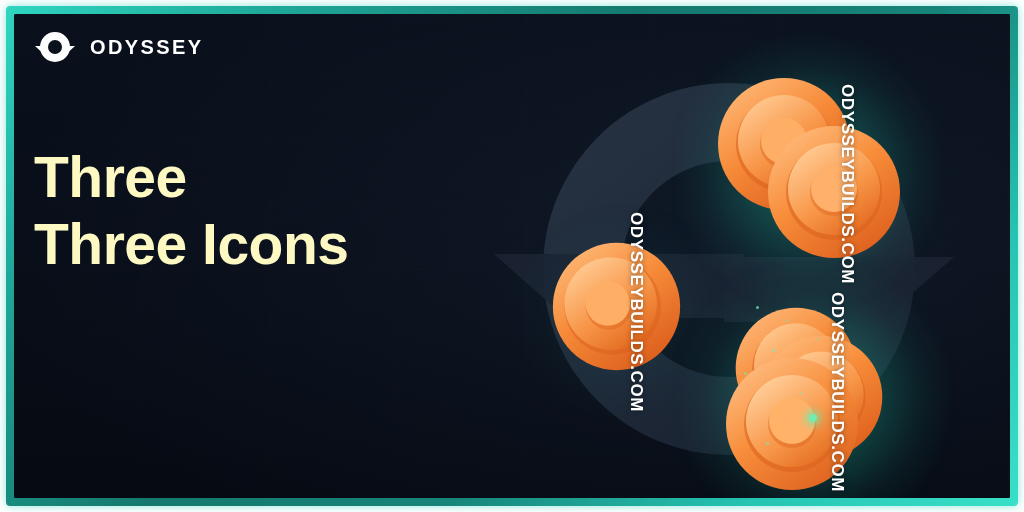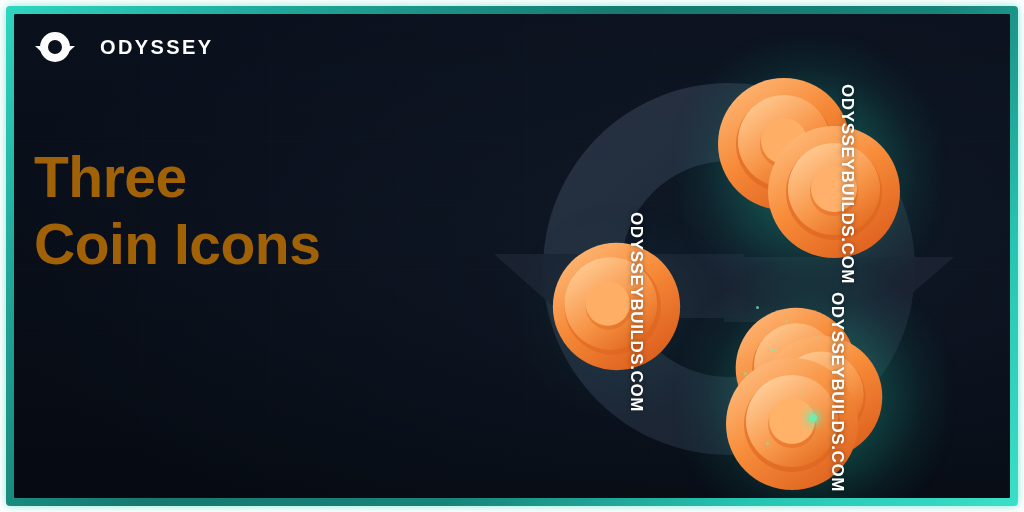--- a/index.html
+++ b/index.html
@@ -86,21 +86,21 @@
     pointer-events: none;
   }
 
   
   .brand {
     position: absolute;
     left: 20px;
     top: 14px;
     display: flex;
     align-items: center;
-    gap: 24px;
+    gap: 14px;
     z-index: 40;
   }
   .brand-mark {
     width: 42px;
     height: 38px;
     display: block;
   }
   .brand-name {
     color: #ffffff;
     font-size: 20px;
@@ -109,21 +109,21 @@
     line-height: 1;
     font-family: "Liberation Sans", sans-serif;
   }
 
   
   .headline {
     position: absolute;
     left: 20px;
     top: 92px;
     z-index: 40;
-    color: #a16207;
+    color: #fef9c3;
     font-size: 57px;
     font-weight: 700;
     line-height: 1.18;
     letter-spacing: -0.5px;
     max-width: 420px;
     font-family: "Liberation Sans", sans-serif;
   }
   .headline-line { display: block; white-space: nowrap; }
 
   
@@ -214,21 +214,21 @@
         <path d="M 20 18 L 41 18 L 34.5 24 L 20 24 Z" fill="#ffffff"></path>
         <path d="M 22 18 L 1 18 L 7.5 24 L 22 24 Z" fill="#ffffff"></path>
         <circle cx="21" cy="19" r="15" fill="#ffffff"></circle>
         <circle cx="21" cy="19" r="7" fill="#0a111d"></circle>
       </svg>
       <div class="brand-name">ODYSSEY</div>
     </div>
 
     <h1 class="headline">
       <span class="headline-line">Three</span>
-      <span class="headline-line">Coin Icons</span>
+      <span class="headline-line">Three Icons</span>
     </h1>
 
     <div class="coin-cluster cluster-a">
       <div class="cluster-glow"></div>
 
       <svg class="coin" style="left:0px; top:0px; width:140px; height:140px;" viewBox="0 0 140 140">
         <defs>
           <linearGradient id="cA1o" x1="0.15" y1="0" x2="0.85" y2="1">
             <stop offset="0%" stop-color="#ffb978"></stop>
               <stop offset="45%" stop-color="#f68a38"></stop>

